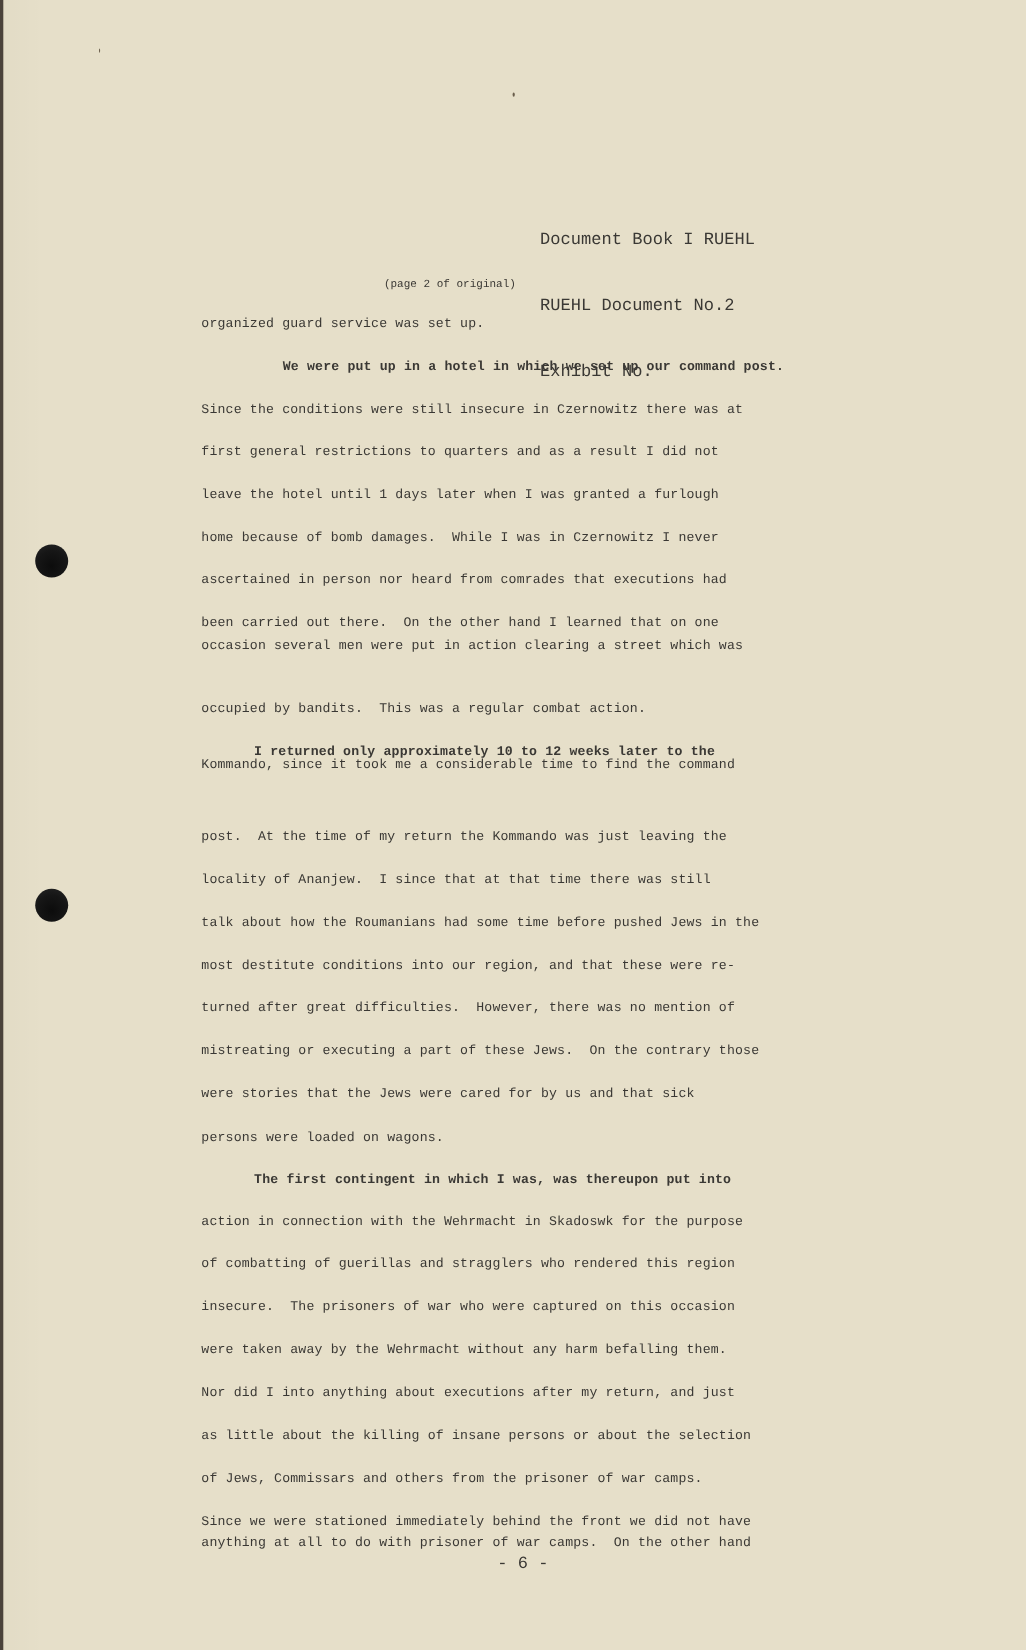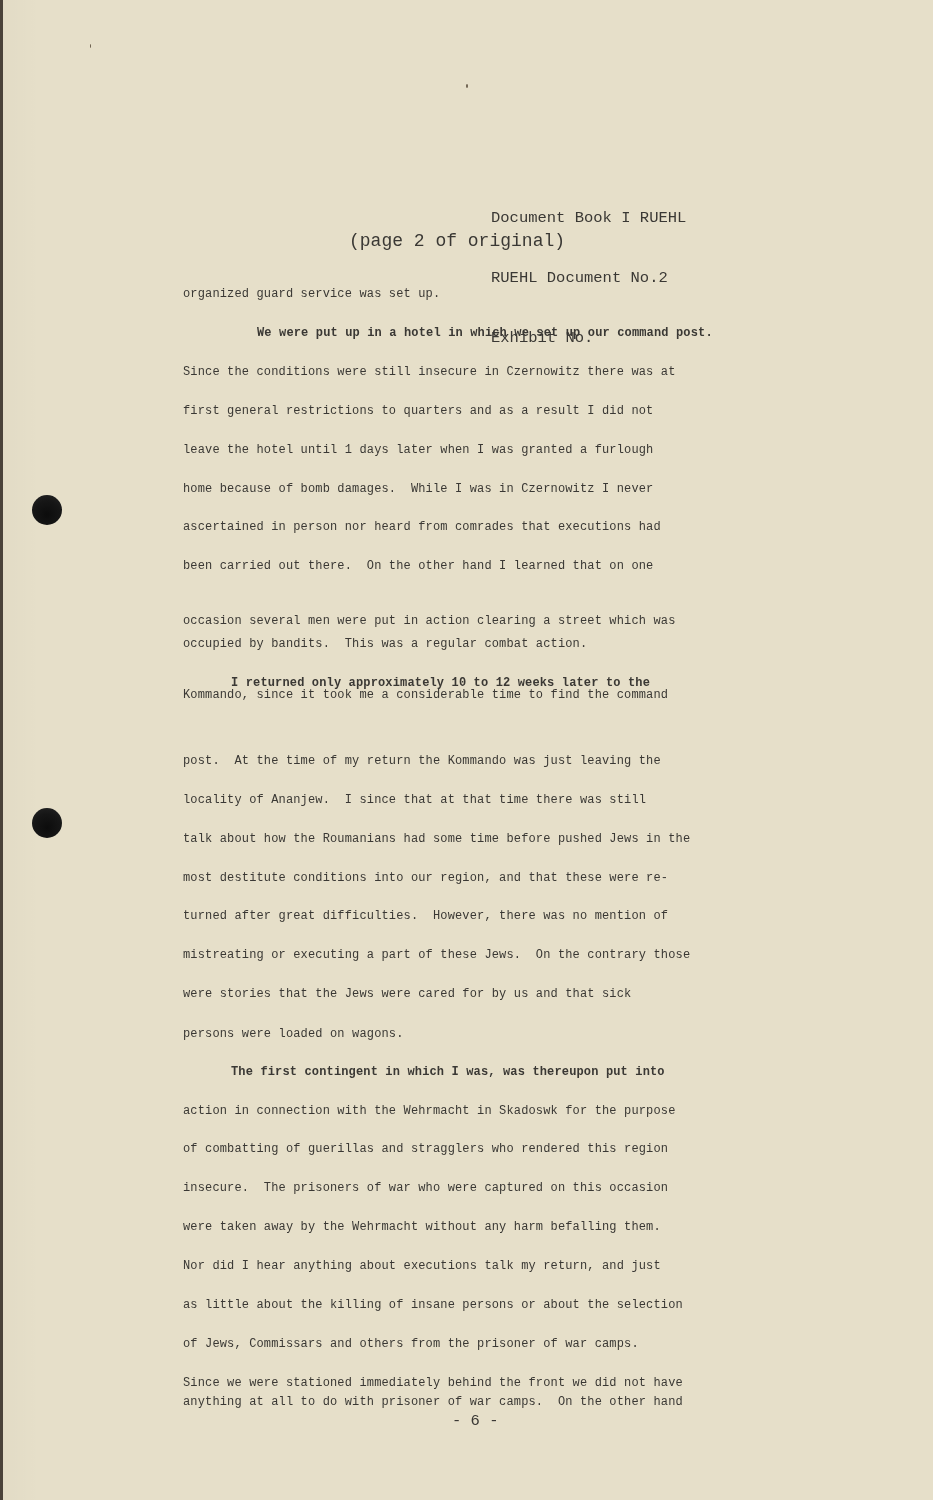--- a/index.html
+++ b/index.html
@@ -40,22 +40,22 @@
       position: absolute;
       left: 491px;
       top: 168px;
       font-size: 15.5px;
       line-height: 20px;
       white-space: pre;
     }
     .page-ref {
       position: absolute;
       left: 349px;
-      top: 231px;
-      font-size: 18px;
+      top: 254px;
+      font-size: 10px;
       white-space: pre;
     }
     .line {
       position: absolute;
       left: 183px;
       font-size: 12px;
       white-space: pre;
       letter-spacing: 0.15px;
     }
     .line.indent {
@@ -97,38 +97,38 @@
 
   <div id="body-lines">
     <div class="line" style="top:287px">organized guard service was set up.</div>
     <div class="line indent" style="top:326px; left:257px">We were put up in a hotel in which we set up our command post.</div>
     <div class="line" style="top:365px">Since the conditions were still insecure in Czernowitz there was at</div>
     <div class="line" style="top:404px">first general restrictions to quarters and as a result I did not</div>
     <div class="line" style="top:443px">leave the hotel until 1 days later when I was granted a furlough</div>
     <div class="line" style="top:482px">home because of bomb damages.  While I was in Czernowitz I never</div>
     <div class="line" style="top:520px">ascertained in person nor heard from comrades that executions had</div>
     <div class="line" style="top:559px">been carried out there.  On the other hand I learned that on one</div>
-    <div class="line" style="top:614px">occasion several men were put in action clearing a street which was</div>
+    <div class="line" style="top:580px">occasion several men were put in action clearing a street which was</div>
     <div class="line" style="top:637px">occupied by bandits.  This was a regular combat action.</div>
     <div class="line indent" style="top:676px">I returned only approximately 10 to 12 weeks later to the</div>
     <div class="line" style="top:688px">Kommando, since it took me a considerable time to find the command</div>
     <div class="line" style="top:754px">post.  At the time of my return the Kommando was just leaving the</div>
     <div class="line" style="top:793px">locality of Ananjew.  I since that at that time there was still</div>
     <div class="line" style="top:832px">talk about how the Roumanians had some time before pushed Jews in the</div>
     <div class="line" style="top:871px">most destitute conditions into our region, and that these were re-</div>
     <div class="line" style="top:909px">turned after great difficulties.  However, there was no mention of</div>
     <div class="line" style="top:948px">mistreating or executing a part of these Jews.  On the contrary those</div>
     <div class="line" style="top:987px">were stories that the Jews were cared for by us and that sick</div>
     <div class="line" style="top:1027px">persons were loaded on wagons.</div>
     <div class="line indent" style="top:1065px">The first contingent in which I was, was thereupon put into</div>
     <div class="line" style="top:1104px">action in connection with the Wehrmacht in Skadoswk for the purpose</div>
     <div class="line" style="top:1142px">of combatting of guerillas and stragglers who rendered this region</div>
     <div class="line" style="top:1181px">insecure.  The prisoners of war who were captured on this occasion</div>
     <div class="line" style="top:1220px">were taken away by the Wehrmacht without any harm befalling them.</div>
-    <div class="line" style="top:1259px">Nor did I hear anything about executions talk my return, and just</div>
+    <div class="line" style="top:1259px">Nor did I into anything about executions after my return, and just</div>
     <div class="line" style="top:1298px">as little about the killing of insane persons or about the selection</div>
     <div class="line" style="top:1337px">of Jews, Commissars and others from the prisoner of war camps.</div>
     <div class="line" style="top:1376px">Since we were stationed immediately behind the front we did not have</div>
     <div class="line" style="top:1395px">anything at all to do with prisoner of war camps.  On the other hand</div>
   </div>
 
   <div class="page-number">- 6 -</div>
 </div>
 
 </body></html>

